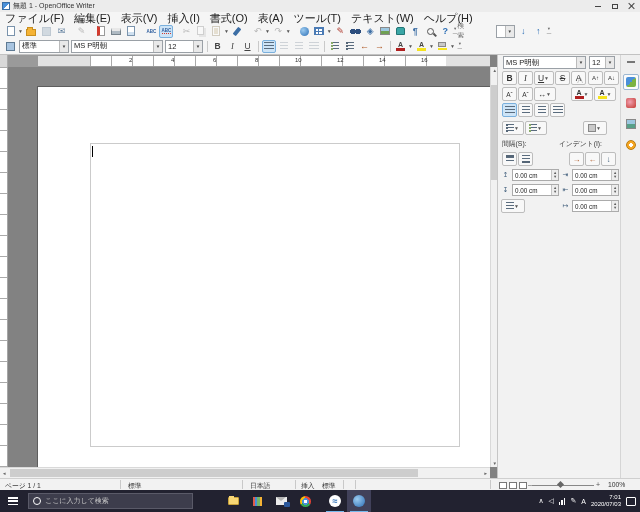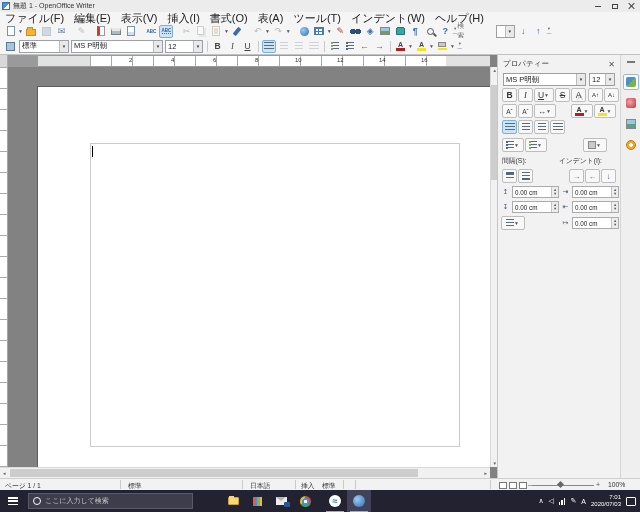--- a/index.html
+++ b/index.html
@@ -162,21 +162,21 @@
 </div>
 
 <div id="menubar">
   <span class="mi">ファイル(F)</span>
   <span class="mi">編集(E)</span>
   <span class="mi">表示(V)</span>
   <span class="mi">挿入(I)</span>
   <span class="mi">書式(O)</span>
   <span class="mi">表(A)</span>
   <span class="mi">ツール(T)</span>
-  <span class="mi">インデント(W)</span>
+  <span class="mi">テキスト(W)</span>
   <span class="mi">ヘルプ(H)</span>
 </div>
 
 <div id="tb1">
   <span class="tbi">
       <span class="boxi"></span>
     </span>
     <span class="dd">▼</span>
   <span class="tbi">
       <span class="folder"></span>
@@ -373,24 +373,20 @@
     <span class="sarrow" style="bottom:1px;left:1.5px;">▼</span>
   </div>
   <div class="hscroll">
     <span class="sarrow" style="left:2px;top:3px;">◄</span>
     <div class="hthumb"></div>
     <span class="sarrow" style="right:2px;top:3px;">►</span>
   </div>
 </div>
 
 <div id="sidebar">
-  <div id="sbheader">
-    <span>プロパティー</span>
-    <span class="sx">✕</span>
-  </div>
   <div class="srow">
     <span class="combo" style="flex:1;">
         <span>MS P明朝</span>
         <span class="btn">▼</span>
       </span>
     <span class="combo" style="width:26px;">
         <span>12</span>
         <span class="btn">▼</span>
       </span>
   </div>

